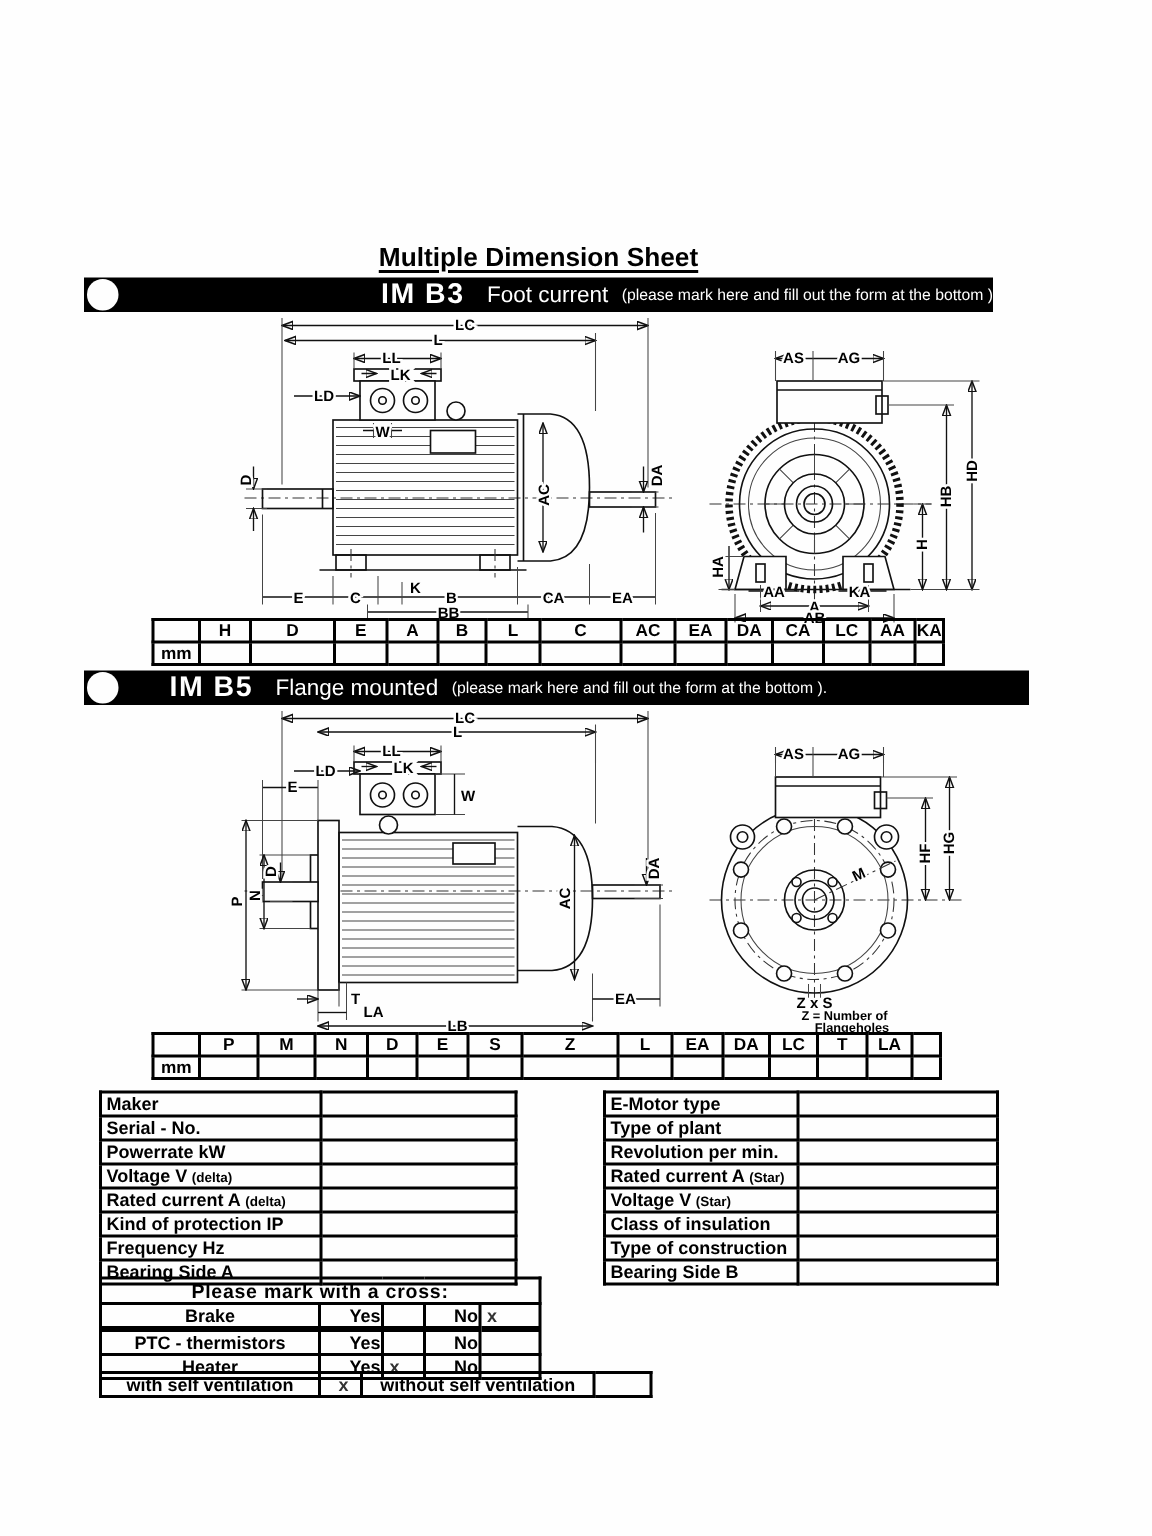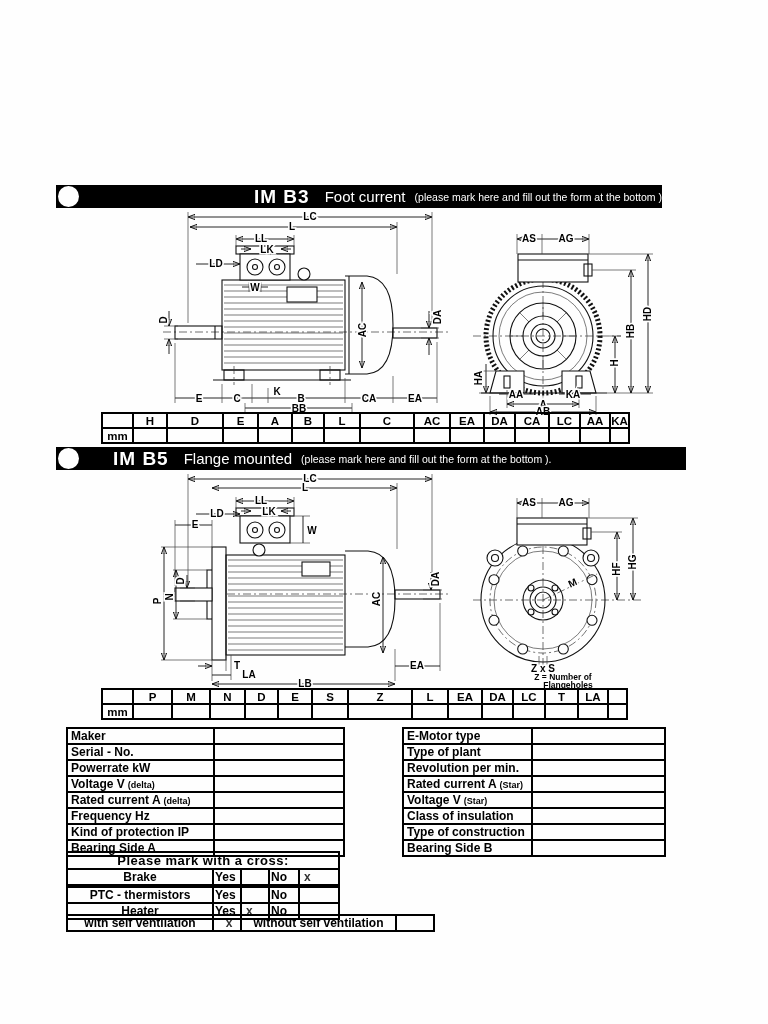--- a/index.html
+++ b/index.html
@@ -18,41 +18,42 @@
   td{border:2px solid #000;padding:0;overflow:hidden;white-space:nowrap;}
   .dimtab{position:absolute;left:101px;}
   .dimtab td{height:13px;font-size:11.5px;font-weight:bold;text-align:center;}
   .spec{position:absolute;top:727px;}
   .spec td{height:13px;font-size:12px;font-weight:bold;padding:0 3px;}
   .sfx{font-size:9px;margin-left:3px;text-align:center;}
   .cross{position:absolute;left:66px;top:851px;}
   .cross td{font-size:12px;font-weight:bold;}
   .cross .ttl{height:14px;text-align:center;font-size:13px;letter-spacing:.5px;}
   .cross .clabel{text-align:center;height:13px;}
-  .cross .yn{padding-left:1px;}
+  .cross .yn{padding-left:19px;}
   .mark{font-weight:400;font-size:11px;color:#333;padding-left:4px;text-align:left;}
   .thickline td{border-top:4px solid #000;}
   .vent{position:absolute;left:66px;top:914px;}
   .vent td{font-size:12px;font-weight:bold;height:12px;text-align:center;}
   .dwg{position:absolute;left:65px;}
   .dwg line,.dwg path,.dwg rect,.dwg circle{stroke:#111;fill:none;stroke-width:1.1;}
   .dwg .dim{stroke-width:.9;}
   .dwg .thin{stroke:#444;stroke-width:.7;}
   .dwg .cl{stroke:#333;stroke-width:.7;stroke-dasharray:8 3 2 3;}
   .dwg .ribs{stroke-width:5;stroke-dasharray:2 2.2;}
   .dwg .wf{fill:#fefefe;}
   .dwg text{font:bold 10px "Liberation Sans",sans-serif;fill:#000;text-anchor:middle;stroke:none;}
   .dwg text.halo{paint-order:stroke;stroke:#fefefe;stroke-width:3.2;}
   .dwg text.sm{font-size:8.5px;}
 </style>
 </head>
 <body>
 
 <div class="page">
 
+  <div class="title"><span>Multiple Dimension Sheet</span></div>
 
   <div class="banner" style="top:185px;justify-content:flex-end;">
     <div class="hole"></div>
     <span class="b-code">IM B3</span>
     <span class="b-name">Foot current</span>
     <span class="b-note">(please mark here and fill out the form at the bottom )</span>
   </div>
 
   <svg class="dwg" style="top:208px;" width="645" height="208" viewBox="0 0 645 208">
     <defs>
@@ -464,25 +465,25 @@
         </tr>
     <tr>
           <td><span>Voltage V</span><span class="sfx">(delta)</span></td>
           <td></td>
         </tr>
     <tr>
           <td><span>Rated current A</span><span class="sfx">(delta)</span></td>
           <td></td>
         </tr>
     <tr>
+          <td><span>Kind of protection IP</span><span class="sfx"></span></td>
+          <td></td>
+        </tr>
+    <tr>
           <td><span>Frequency Hz</span><span class="sfx"></span></td>
-          <td></td>
-        </tr>
-    <tr>
-          <td><span>Kind of protection IP</span><span class="sfx"></span></td>
           <td></td>
         </tr>
     <tr>
           <td><span>Bearing Side A</span><span class="sfx"></span></td>
           <td></td>
         </tr>
   </tbody>
     </table>
 
   <table class="spec" style="left:402px;">

